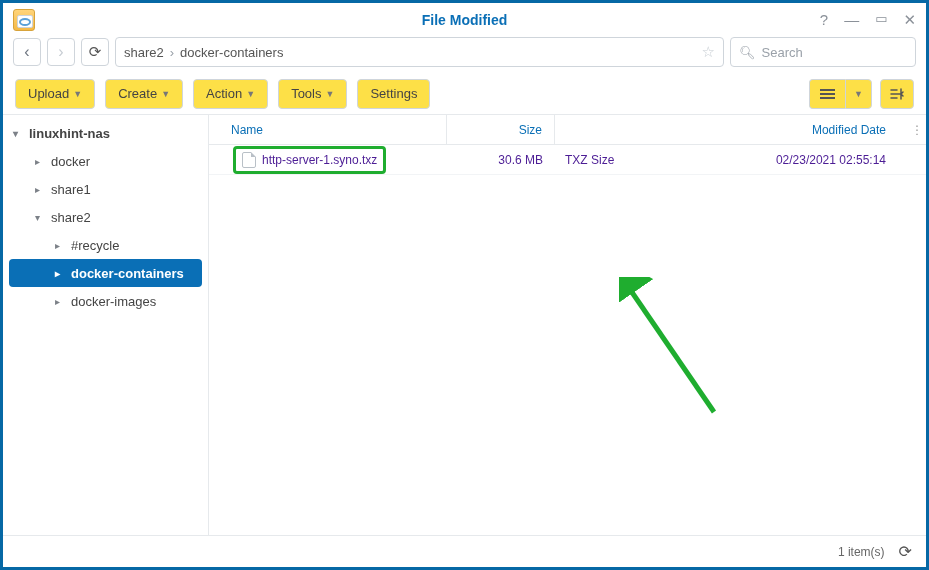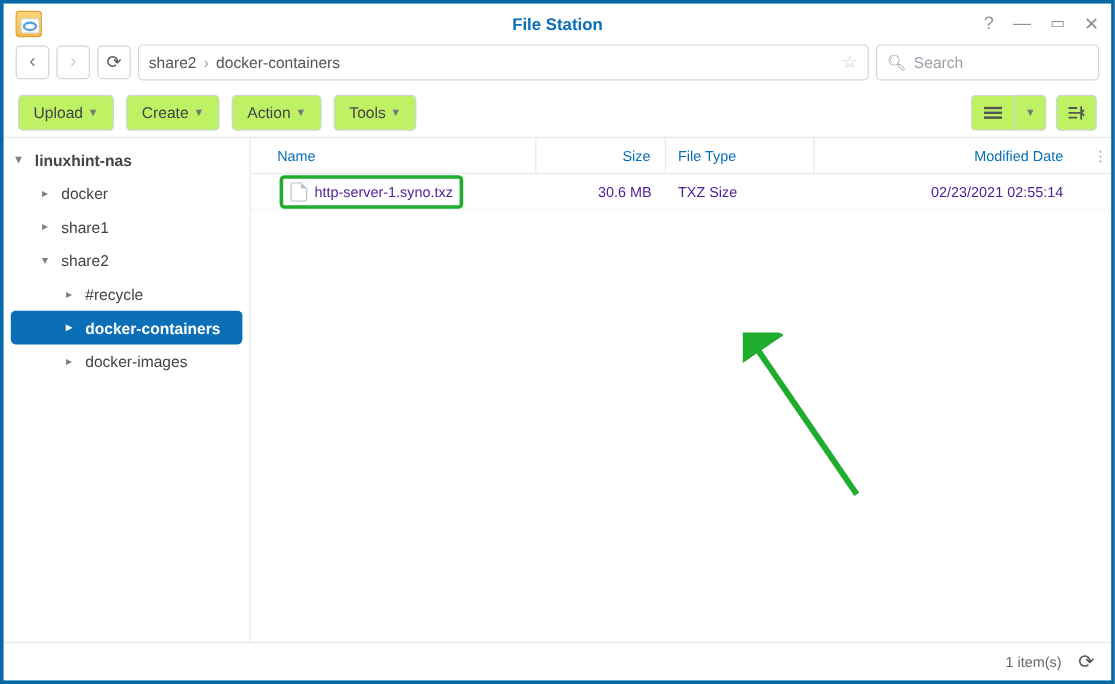--- a/index.html
+++ b/index.html
@@ -74,21 +74,21 @@
     }
     .search input { border:none; outline:none; width:100%; font-size:13px; color:#555; background:transparent;}
     .search input::placeholder { color:#9aa1a9; }
     
     .toolbar {
       height: 42px; display:flex; align-items:center; gap:10px; padding:0 12px;
       border-bottom:1px solid #e6e9ec;
     }
     .btn {
       height:30px; padding:0 12px; border:1px solid #cfd5db; border-radius:4px;
-      background:#bef264; display:flex; align-items:center; gap:4px; color:#444;
+      background:#fde047; display:flex; align-items:center; gap:4px; color:#444;
     }
     .caret { font-size:9px; color:#777; }
     .toolbar-right { margin-left:auto; display:flex; gap:8px; }
     .split-left { border-top-right-radius:0; border-bottom-right-radius:0; border-right:none; padding:0 10px;}
     .split-right { border-top-left-radius:0; border-bottom-left-radius:0; padding:0 8px;}
     .hamburger { width:15px; display:flex; flex-direction:column; gap:2px;}
     .hamburger span { height:2px; background:#555;}
     
     .main { display:flex; height: calc(100% - 34px - 36px - 42px - 32px); }
     .sidebar {
@@ -143,21 +143,21 @@
     
     .arrow {
       position:absolute; left:410px; top:162px; pointer-events:none;
     }
   </style>
 </head>
 <body>
 
 <div class="titlebar">
   <div class="app-icon"></div>
-  <div class="titlebar-title">File Station</div>
+  <div class="titlebar-title">File Modified</div>
   <div class="win-controls">
     <span>?</span>
     <span>—</span>
     <span style="font-size:13px;">▭</span>
     <span>✕</span>
   </div>
 </div>
 
 <div class="navbar">
   <div class="btn-sq">
@@ -190,20 +190,23 @@
       <span>Create</span>
       <span class="caret">▼</span>
     </div>
   <div class="btn">
       <span>Action</span>
       <span class="caret">▼</span>
     </div>
   <div class="btn">
       <span>Tools</span>
       <span class="caret">▼</span>
+    </div>
+  <div class="btn">
+      <span>Settings</span>
     </div>
   <div class="toolbar-right">
     <div style="display:flex;">
       <div class="btn split-left">
           <div class="hamburger">
             <span></span>
             <span></span>
             <span></span>
           </div>
         </div>
@@ -253,23 +256,20 @@
   </div>
 
   <div class="content">
     <div class="thead">
       <div class="col-name">
           <span>Name</span>
         </div>
       <div class="col-size">
           <span>Size</span>
         </div>
-      <div class="col-type">
-          <span>File Type</span>
-        </div>
       <div class="col-mod">
           <span>Modified Date</span>
         </div>
       <div class="col-menu">⋮</div>
     </div>
     <div class="trow">
       <div class="col-name">
         <div class="highlight-box">
           <span class="file-icon"></span>
           <span>http-server-1.syno.txz</span>

